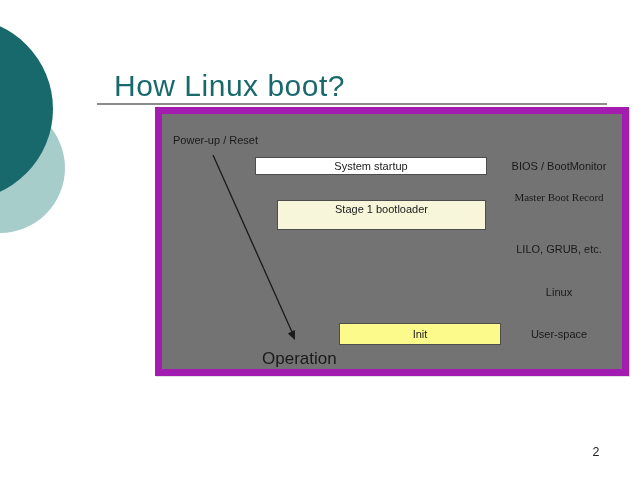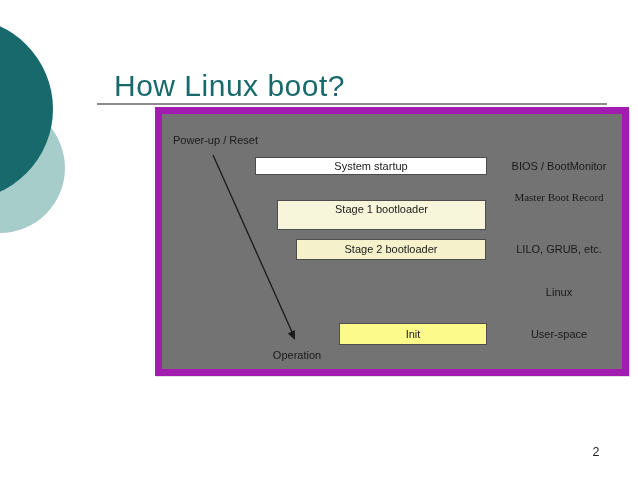--- a/index.html
+++ b/index.html
@@ -37,34 +37,34 @@
     border:7px solid #a21caf;background:#737373;z-index:4;
     box-shadow:1px 1px 0 rgba(0,0,0,0.12);
     margin-left:43px;
   }
   .power-label{
     position:absolute;left:11px;top:20px;
     font-size:11px;color:#1a1a1a;white-space:nowrap;
   }
   .operation-label{
     position:absolute;left:100px;top:235px;width:70px;text-align:center;
-    font-size:11px;color:#1a1a1a;white-space:nowrap;
+    font-size:17px;color:#1a1a1a;white-space:nowrap;
   }
   .arrow-svg{position:absolute;left:0;top:0;width:460px;height:255px;}
   .stage-box{
     position:absolute;box-sizing:border-box;
     border:1px solid #4d4d4d;background:#fff;
     font-size:11px;color:#1a1a1a;text-align:center;white-space:nowrap;
     overflow:hidden;
   }
   .stage-0{left:93px; top:43px; width:232px;height:18px;line-height:16px;}
   .stage-1{left:115px;top:86px; width:209px;height:30px;line-height:17px;}
   .stage-2{left:134px;top:125px;width:190px;height:21px;line-height:19px;}
   .stage-3{left:156px;top:167px;width:168px;height:22px;line-height:20px;}
-  .stage-4{left:177px;top:209px;width:148px;height:22px;line-height:20px;}
+  .stage-4{left:177px;top:209px;width:162px;height:22px;line-height:20px;}
   .side-label{
     position:absolute;left:334px;width:126px;text-align:center;
     font-size:11px;color:#1a1a1a;white-space:nowrap;
   }
   .side-0{top:43px; height:18px;line-height:18px;}
   .side-1{top:74px; height:19px;line-height:19px;font-family:Liberation Serif, serif;}
   .side-2{top:125px;height:21px;line-height:21px;}
   .side-3{top:167px;height:22px;line-height:22px;}
   .side-4{top:209px;height:22px;line-height:22px;}
   .page-number{
@@ -95,23 +95,20 @@
     <div class="stage-box stage-0" style="background: rgb(255, 255, 255);">
       <span>System startup</span>
     </div>
     <div class="side-label side-0">BIOS / BootMonitor</div>
 
     <div class="stage-box stage-1" style="background: rgb(247, 246, 218);">
       <span>Stage 1 bootloader</span>
     </div>
     <div class="side-label side-1">Master Boot Record</div>
 
-    <div class="stage-box stage-2" style="background: rgb(245, 242, 203);">
-      <span>Stage 2 bootloader</span>
-    </div>
     <div class="side-label side-2">LILO, GRUB, etc.</div>
 
     <div class="side-label side-3">Linux</div>
 
     <div class="stage-box stage-4" style="background: rgb(253, 250, 140);">
       <span>Init</span>
     </div>
     <div class="side-label side-4">User-space</div>
 
     <div class="operation-label">Operation</div>

